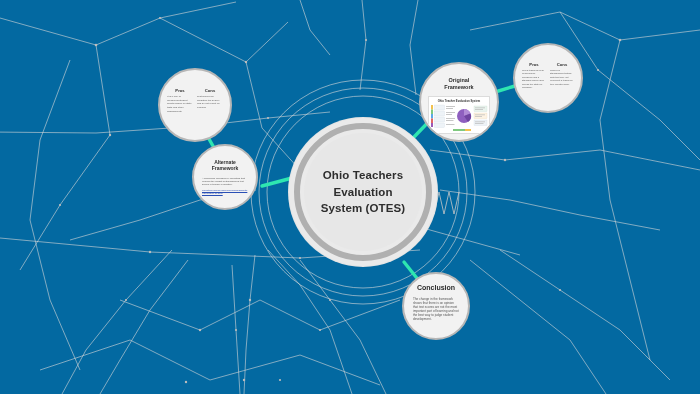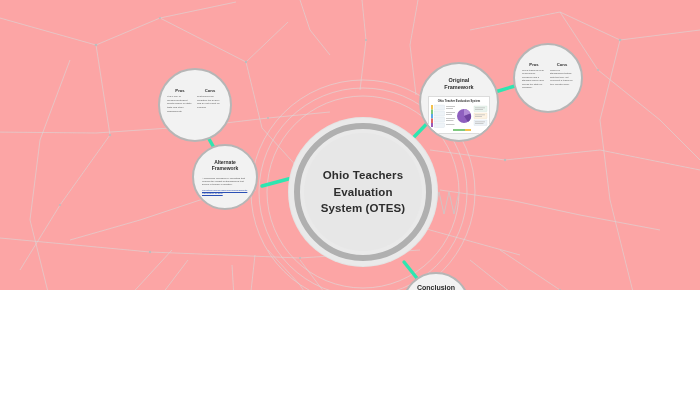--- a/index.html
+++ b/index.html
@@ -3,23 +3,23 @@
 <meta charset="utf-8">
 <style>
   html, body {
     margin: 0;
     padding: 0;
     background: #ffffff;
   }
   #canvas {
     position: relative;
     width: 700px;
-    height: 290px;
+    height: 394px;
     overflow: hidden;
-    background: #fca5a5;
+    background: #0369a1;
     font-family: "Liberation Sans", sans-serif;
     -webkit-font-smoothing: antialiased;
   }
   
   #bg-network {
     position: absolute;
     left: 0; top: 0;
     width: 700px; height: 394px;
     pointer-events: none;
   }

